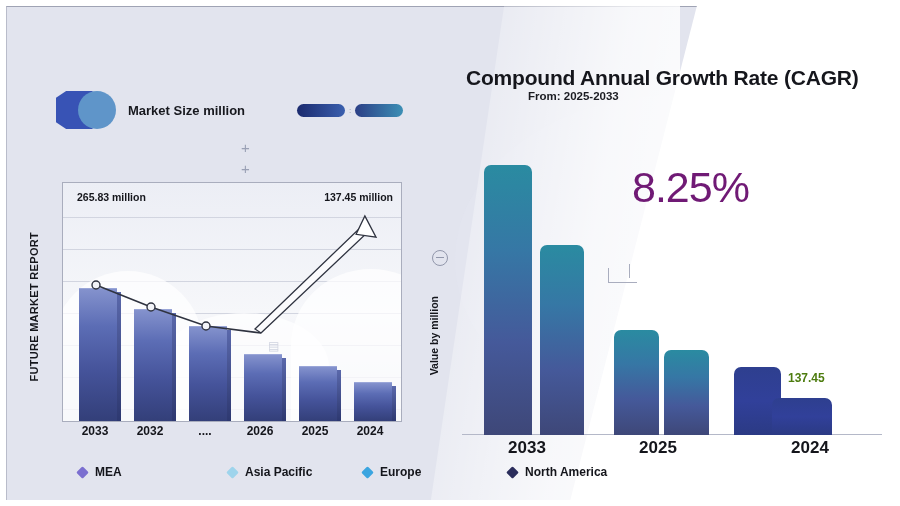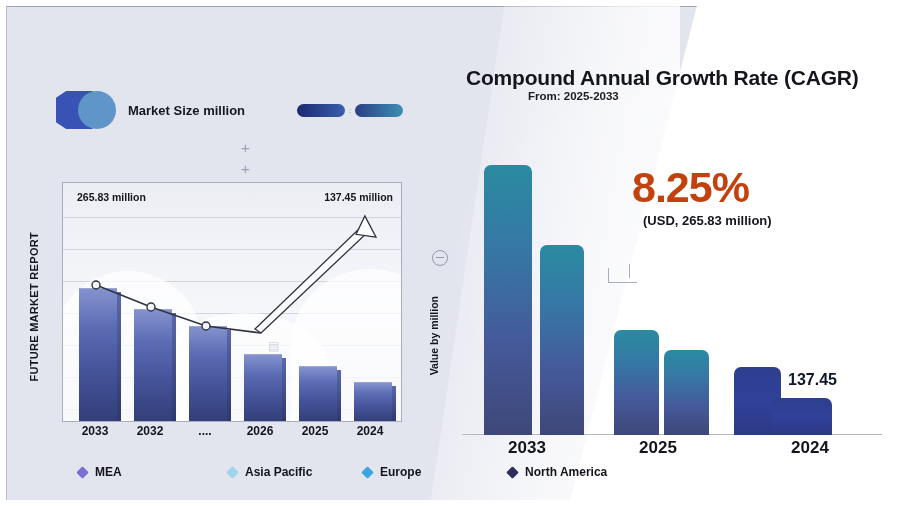--- a/index.html
+++ b/index.html
@@ -295,41 +295,41 @@
     font-weight: bold;
     color: #14151b;
     transform: translateX(-50%);
     white-space: nowrap;
   }
   .cagr-value {
     position: absolute;
     left: 632px;
     top: 163px;
     font-size: 43px;
-    font-weight: bold;
-    color: #c2410c;
+    font-weight: normal;
+    color: #701a75;
     letter-spacing: -1px;
     white-space: nowrap;
   }
   .cagr-sub {
     position: absolute;
     left: 643px;
     top: 213px;
     font-size: 13px;
     font-weight: bold;
     color: #15161c;
     white-space: nowrap;
   }
   .rvalue-label {
     position: absolute;
     left: 788px;
     top: 371px;
-    font-size: 16px;
-    font-weight: bold;
-    color: #0f172a;
+    font-size: 12px;
+    font-weight: bold;
+    color: #4d7c0f;
     white-space: nowrap;
   }
   .corner-mark {
     position: absolute;
     left: 608px;
     top: 268px;
     width: 28px;
     height: 14px;
     border-left: 1px solid #a9adbe;
     border-bottom: 1px solid #a9adbe;
@@ -472,21 +472,20 @@
   </div>
 
   <div class="corner-mark"></div>
   <div class="corner-mark2"></div>
 
   <div class="rxtick" style="left:527px;">2033</div>
   <div class="rxtick" style="left:658px;">2025</div>
   <div class="rxtick" style="left:810px;">2024</div>
 
   <div class="cagr-value">8.25%</div>
-  <div class="cagr-sub">(USD, 265.83 million)</div>
   <div class="rvalue-label">137.45</div>
 
   <div class="legend">
     <div class="legend-item" style="width:150px;">
       <span class="legend-dot" style="background: rgb(123, 111, 208);"></span>
       <span class="legend-text">MEA</span>
     </div>
     <div class="legend-item" style="width:135px;">
       <span class="legend-dot" style="background: rgb(158, 212, 236);"></span>
       <span class="legend-text">Asia Pacific</span>

